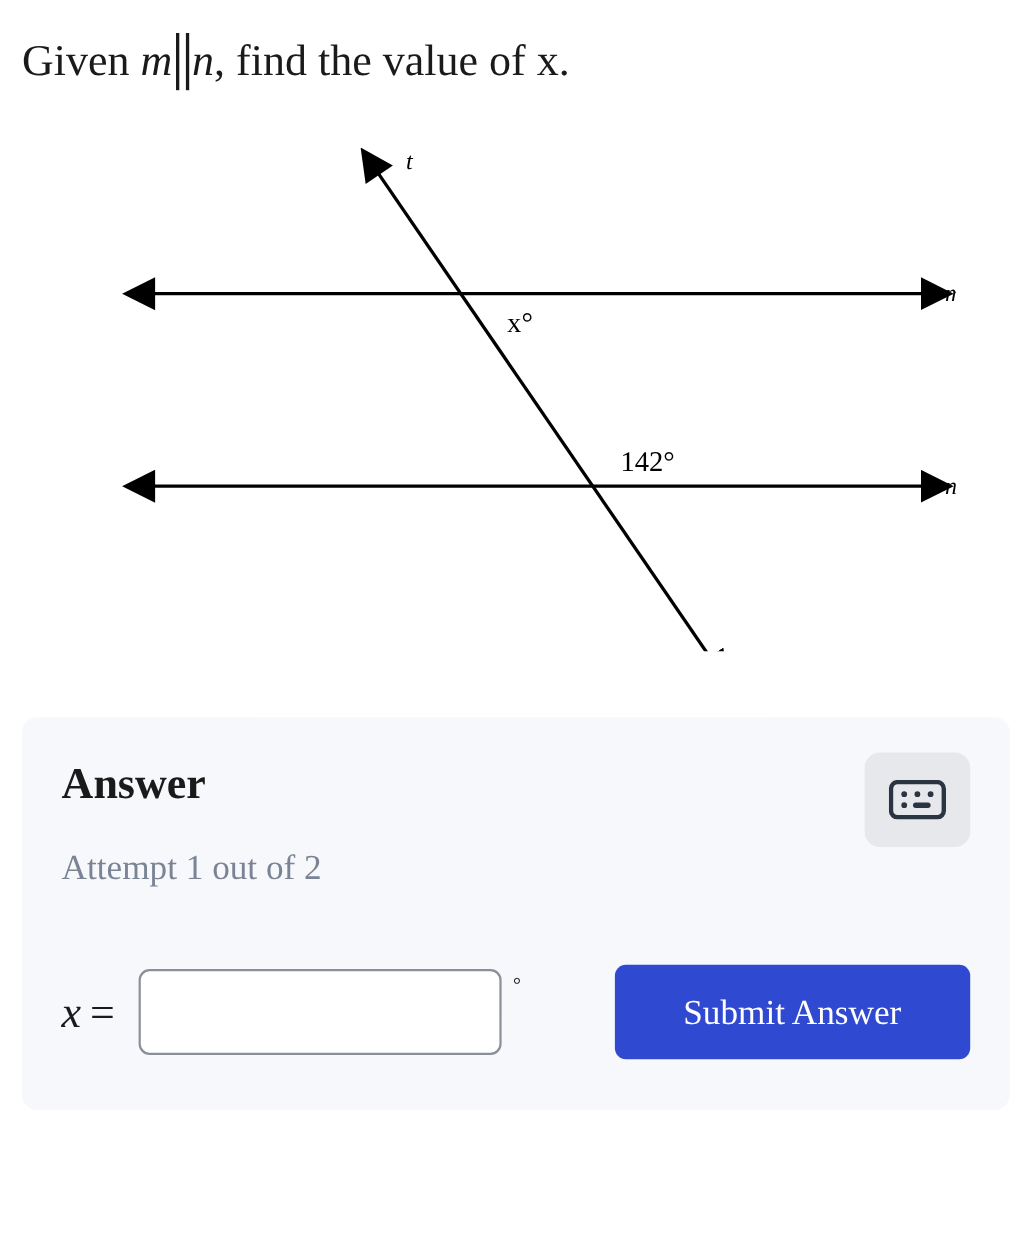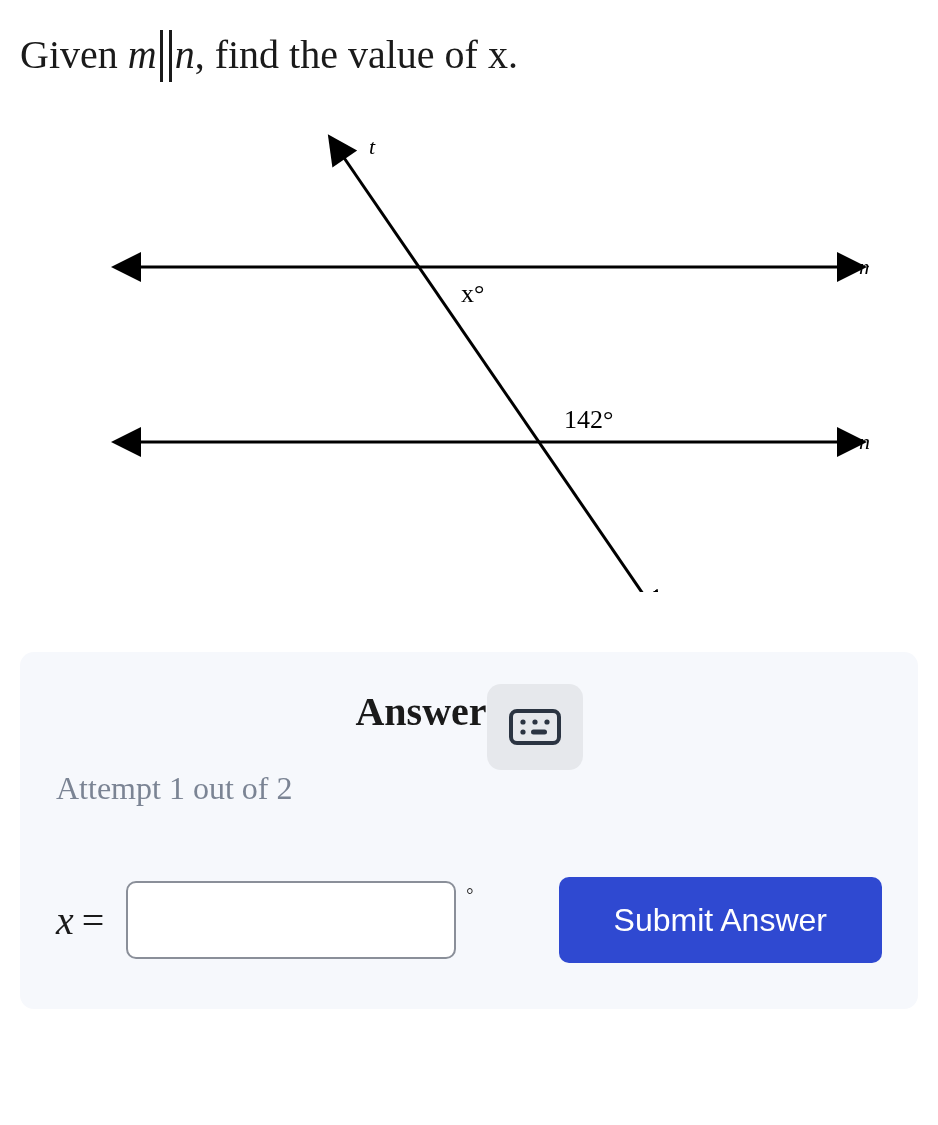--- a/index.html
+++ b/index.html
@@ -57,21 +57,21 @@
   }
 
   .answer-panel {
     background: #f6f8fc;
     border-radius: 14px;
     padding: 36px 36px 46px 36px;
     position: relative;
   }
   .answer-header-row {
     display: flex;
-    justify-content: center;
+    justify-content: space-between;
     align-items: flex-start;
   }
   .answer-title {
     font-family: Georgia, 'Times New Roman', serif;
     font-weight: 700;
     font-size: 40px;
     margin: 0;
   }
   .keyboard-btn {
     width: 96px;
@@ -128,21 +128,21 @@
     margin-left: -8px;
     margin-right: 30px;
   }
   .submit-btn {
     flex: 1;
     height: 86px;
     background: #2f49d1;
     color: #fff;
     border: none;
     border-radius: 10px;
-    font-family: Liberation Sans, sans-serif;
+    font-family: Liberation Serif, serif;
     font-size: 32px;
     cursor: pointer;
     min-width: 300px;
     margin-left: 37px;
   }
 </style>
 </head>
 <body>
 
 <div class="page">

